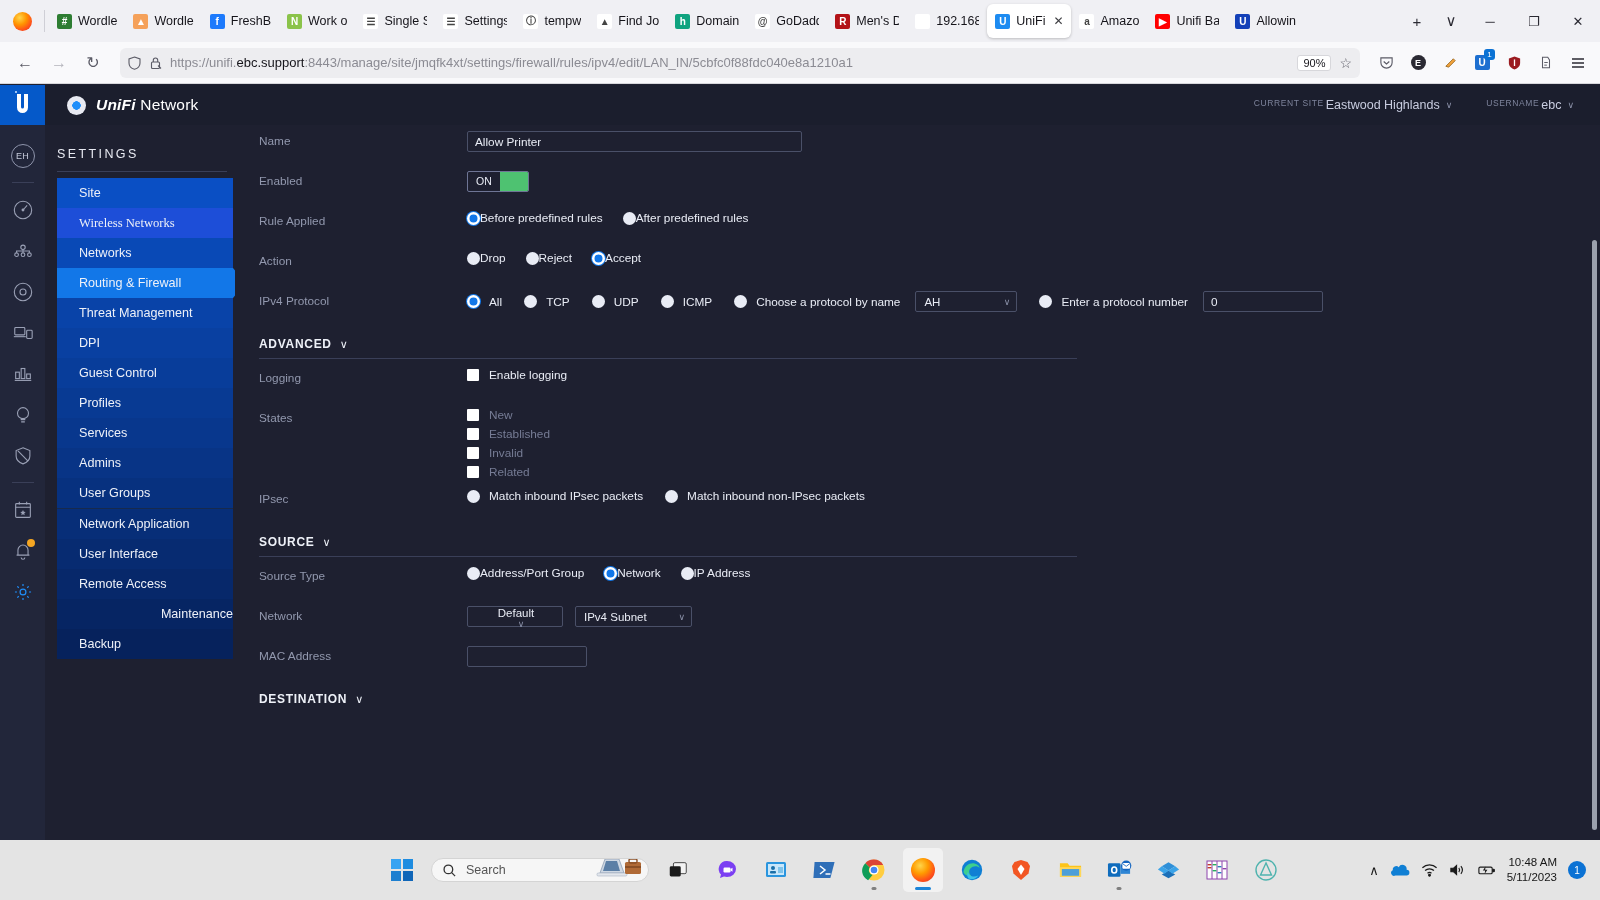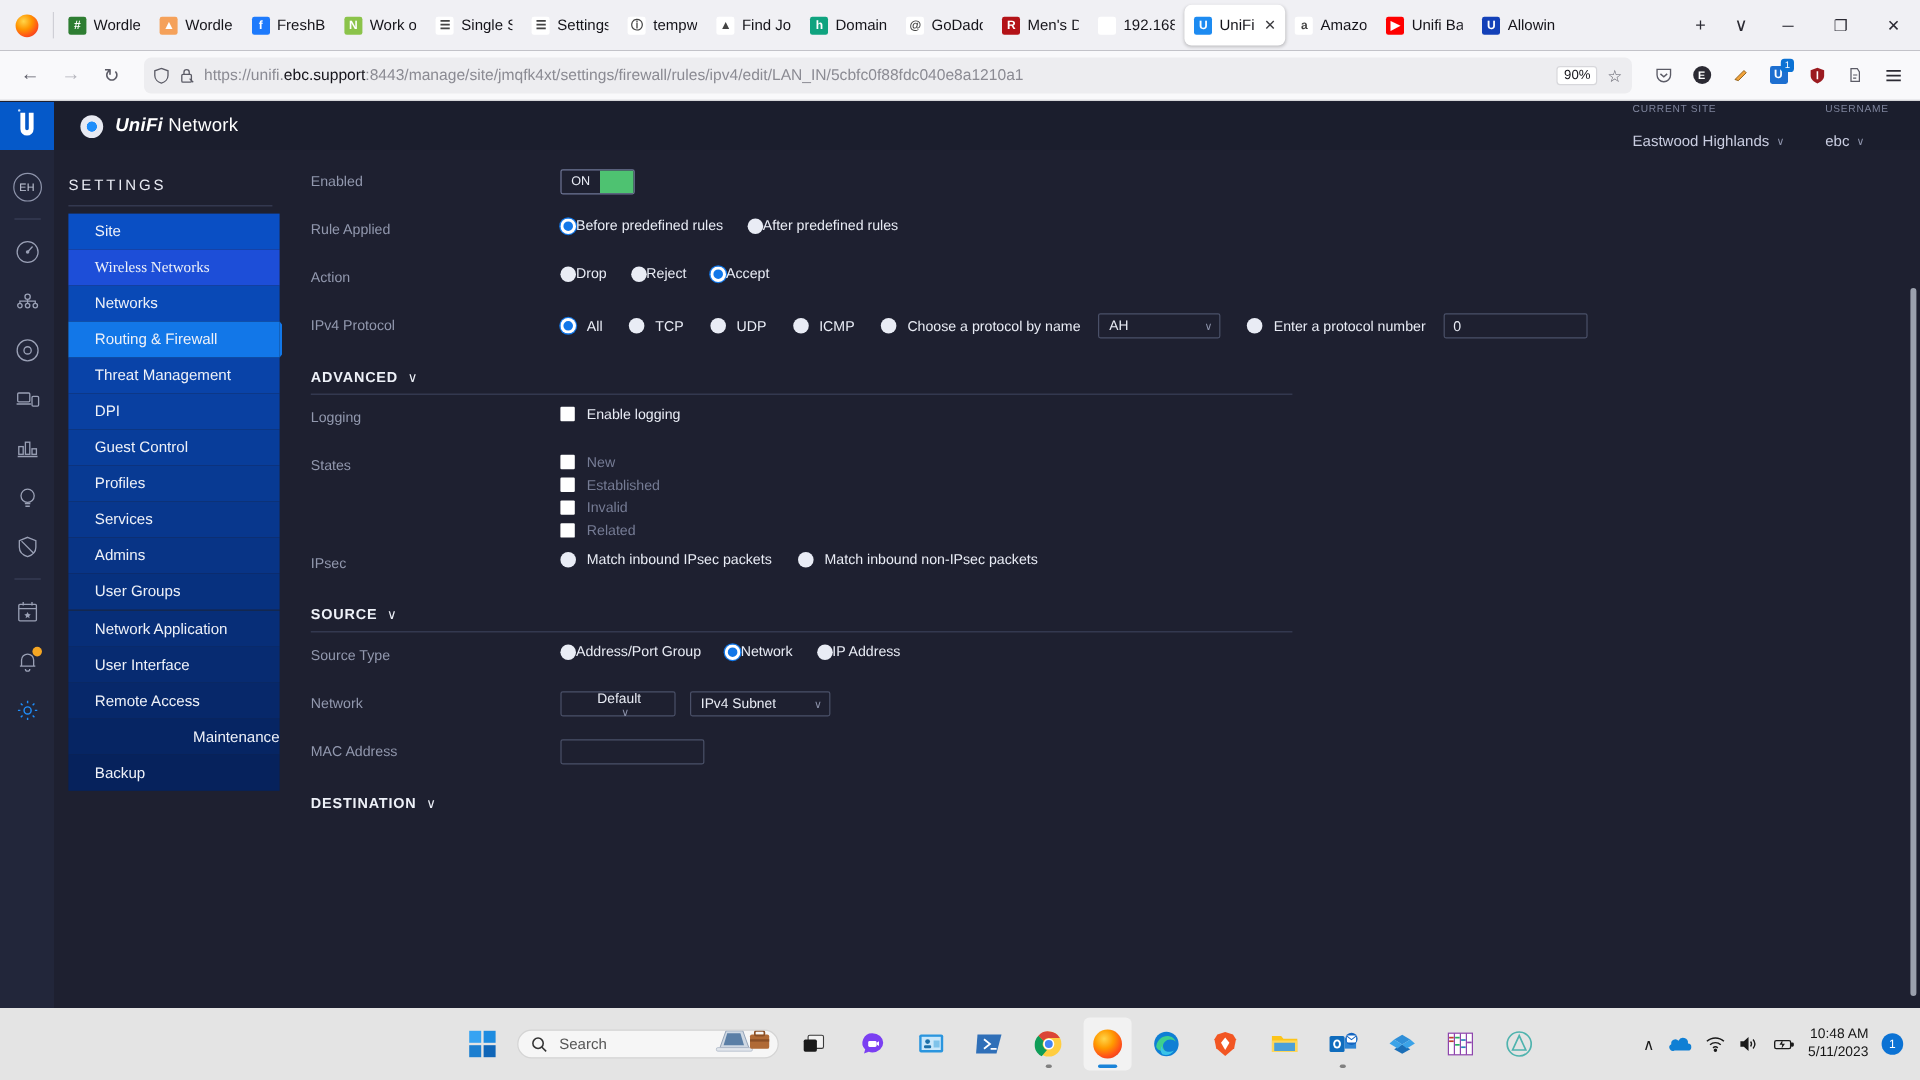--- a/index.html
+++ b/index.html
@@ -80,21 +80,21 @@
               background: #f5a623; }
 
   .topbar { position: absolute; top: 0; left: 45px; width: 1555px; height: 40px;
             background: #1b1e2d; display: flex; align-items: center; }
   .brand { display: flex; align-items: center; gap: 10px; padding-left: 22px; }
   .brand-dot { width: 19px; height: 19px; border-radius: 50%;
                background: radial-gradient(circle at 50% 50%, #1f8efa 0 4px, #e8eaf2 4.5px 9.5px); }
   .brand-text { font-size: 15.5px; color: #ffffff; letter-spacing: .2px; }
   .brand-text i { font-style: italic; font-weight: bold; }
   .topright { margin-left: auto; display: flex; gap: 34px; padding-right: 26px; }
-  .tr-block { display: flex; flex-direction: column; gap: 16px; }
+  .tr-block { display: flex; flex-direction: row; gap: 2px; }
   .tr-label { font-size: 8.5px; color: #7e849c; letter-spacing: .6px; }
   .tr-value { font-size: 12.5px; color: #c9cde0; display: flex; align-items: center; gap: 6px; }
   .caret { font-size: 9px; color: #8d93ab; }
 
   
   .settings-nav { position: absolute; top: 40px; left: 45px; width: 190px; height: 715px; background: #1e2030; }
   .settings-title { font-size: 12.5px; color: #e8eaf2; letter-spacing: 2.4px; padding: 22px 0 10px 12px; }
   .settings-hr { height: 1px; background: #3a3f58; margin: 0 8px 6px 12px; }
   .nav-list { margin: 0 2px 0 12px; }
   .nav-item { height: 30px; display: flex; align-items: center; padding-left: 22px;
@@ -491,20 +491,26 @@
           </div>
           <div class="nav-item" style="background: rgb(6, 34, 92);">
             <span>Backup</span>
           </div>
         </div>
     </div>
 
     <div class="content">
       <div class="form">
 
+        <div class="row">
+          <div class="lbl">Name</div>
+          <div class="fld">
+            <input class="text-input" style="width: 335px;" value="Allow Printer">
+          </div>
+        </div>
 
         <div class="row mt10">
           <div class="lbl">Enabled</div>
           <div class="fld">
             <div class="toggle">
               <span class="tg-label">ON</span>
               <span class="tg-knob"></span>
             </div>
           </div>
         </div>

